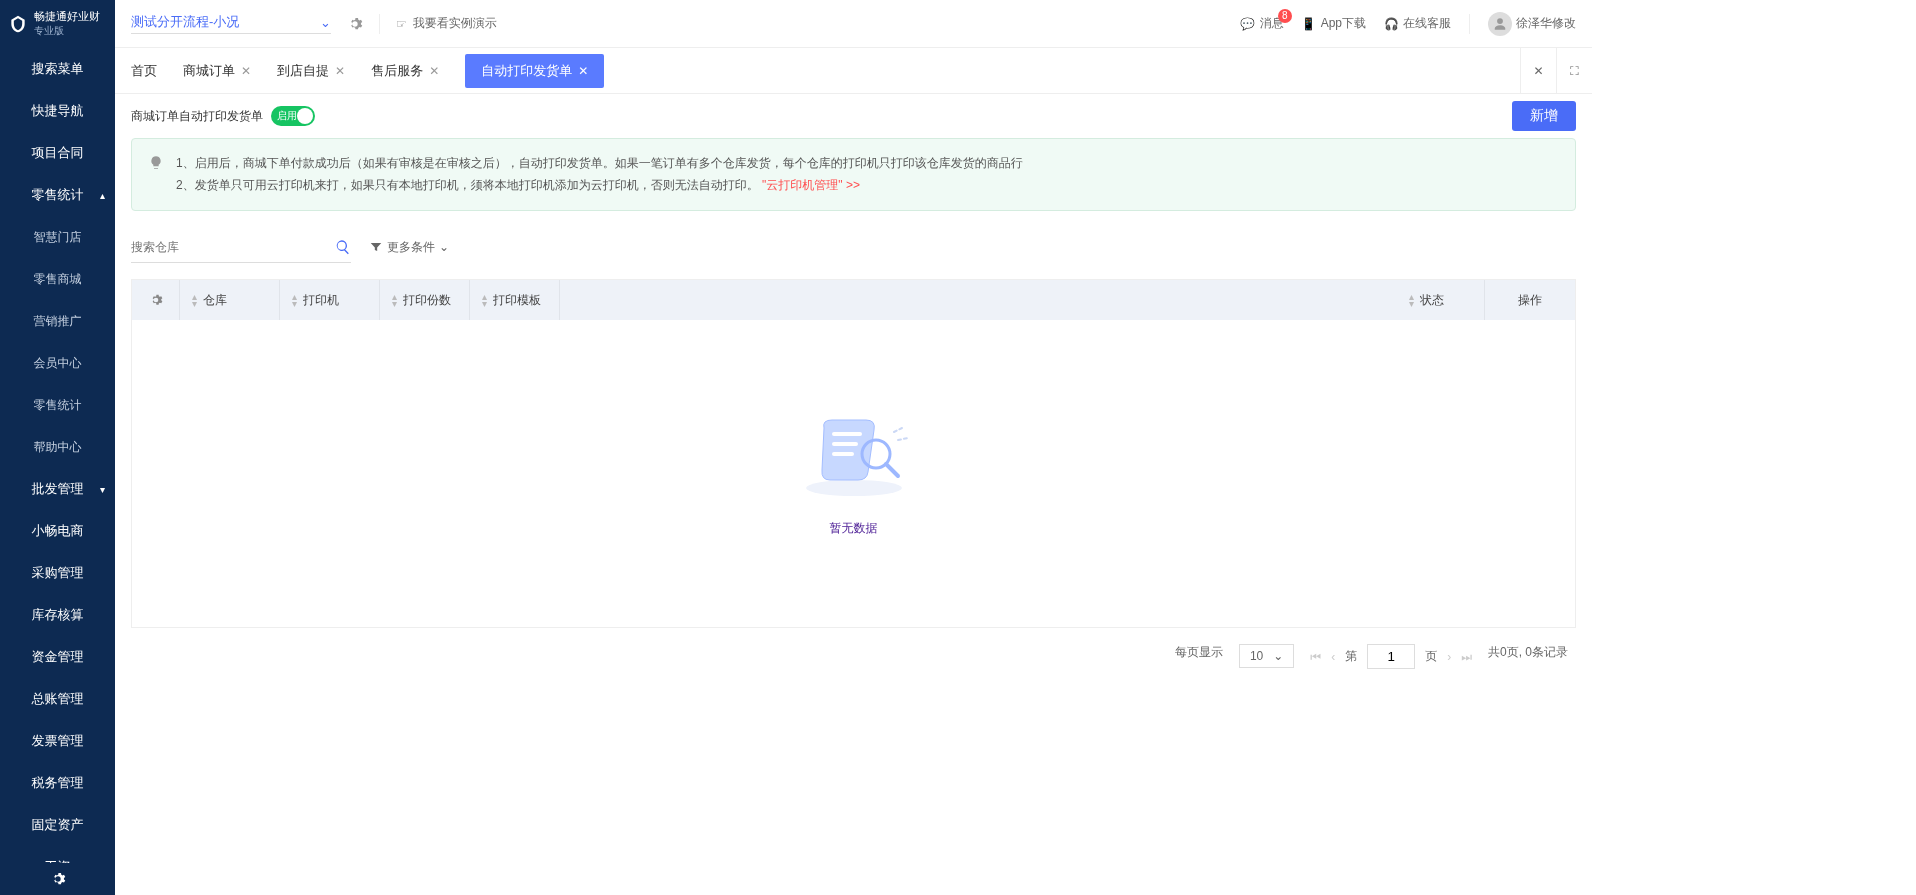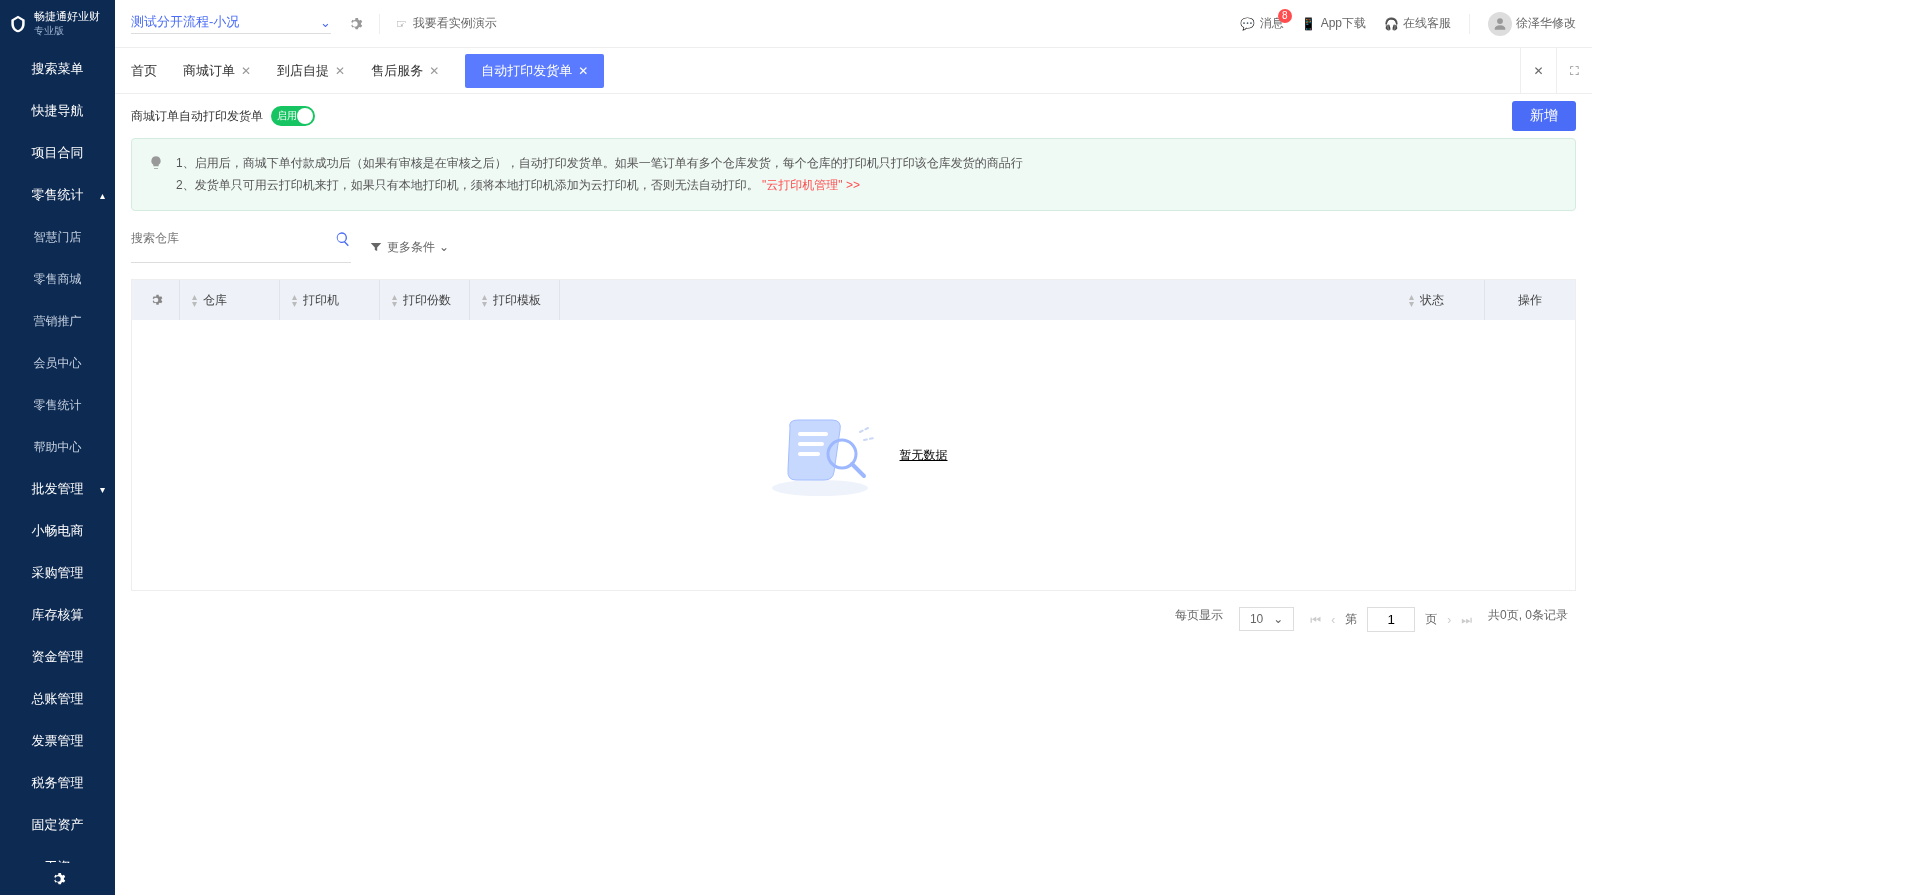--- a/index.html
+++ b/index.html
@@ -51,41 +51,41 @@
 .btn-primary { margin-left: auto; background: #4a6cf7; color: #fff; border: none; padding: 6px 18px; border-radius: 3px; font-size: 14px; cursor: pointer; }
 
 
 .content { padding: 0 16px 16px; display: flex; flex-direction: column; flex: 1; }
 .info-box { background: #f0faf5; border: 1px solid #d4ecdf; border-radius: 4px; padding: 14px 16px; display: flex; gap: 12px; font-size: 12px; color: #555; line-height: 1.8; }
 .info-icon { color: #999; margin-top: 2px; flex-shrink: 0; }
 .info-link { color: #ff4d4f; cursor: pointer; }
 
 
 .search-row { display: flex; align-items: center; gap: 18px; margin: 20px 0 16px; }
-.search-box { width: 220px; height: 32px; border-bottom: 1px solid #ddd; display: flex; align-items: flex-start; }
+.search-box { width: 220px; height: 32px; border-bottom: 1px solid #ddd; display: flex; align-items: center; }
 .search-input { border: none; outline: none; flex: 1; font-size: 12px; background: transparent; }
 .search-icon { color: #4a6cf7; cursor: pointer; font-size: 14px; }
 .filter-btn { display: flex; align-items: center; gap: 4px; color: #666; cursor: pointer; }
 
 
 .table-wrap { border: 1px solid #eee; }
 .thead { display: flex; background: #eef2f8; height: 40px; align-items: stretch; }
 .th { display: flex; align-items: center; padding: 0 12px; font-size: 12px; color: #444; border-right: 1px solid #e0e4ea; gap: 6px; }
 .th:last-child { border-right: none; }
 .th-gear { width: 48px; justify-content: center; color: #888; }
 .th-warehouse { width: 100px; }
 .th-printer { width: 100px; }
 .th-copies { width: 90px; }
 .th-template { width: 90px; }
 .th-status { flex: 1; justify-content: flex-end; padding-right: 40px; }
 .th-action { width: 90px; justify-content: center; }
 .sort-icon { color: #bbb; font-size: 10px; line-height: 0.7; display: flex; flex-direction: column; }
 
 
-.empty { display: flex; flex-direction: row; align-items: center; justify-content: center; padding: 90px 0; color: #000000; gap: 20px; text-decoration: underline; }
+.empty { display: flex; flex-direction: column; align-items: center; justify-content: center; padding: 90px 0; color: #4c1d95; gap: 20px; }
 .empty-img { width: 120px; height: 90px; position: relative; }
 
 
 .pagination { display: flex; align-items: flex-start; justify-content: flex-end; gap: 16px; padding: 16px 8px 0; color: #666; font-size: 12px; }
 .page-select { border: 1px solid #ddd; padding: 4px 10px; display: flex; align-items: center; gap: 10px; cursor: pointer; }
 .page-nav { display: flex; align-items: center; gap: 10px; }
 .page-btn { color: #ccc; cursor: pointer; font-size: 12px; }
 .page-input { width: 48px; border: 1px solid #ddd; text-align: center; padding: 4px; }
 
 svg { display: block; }

